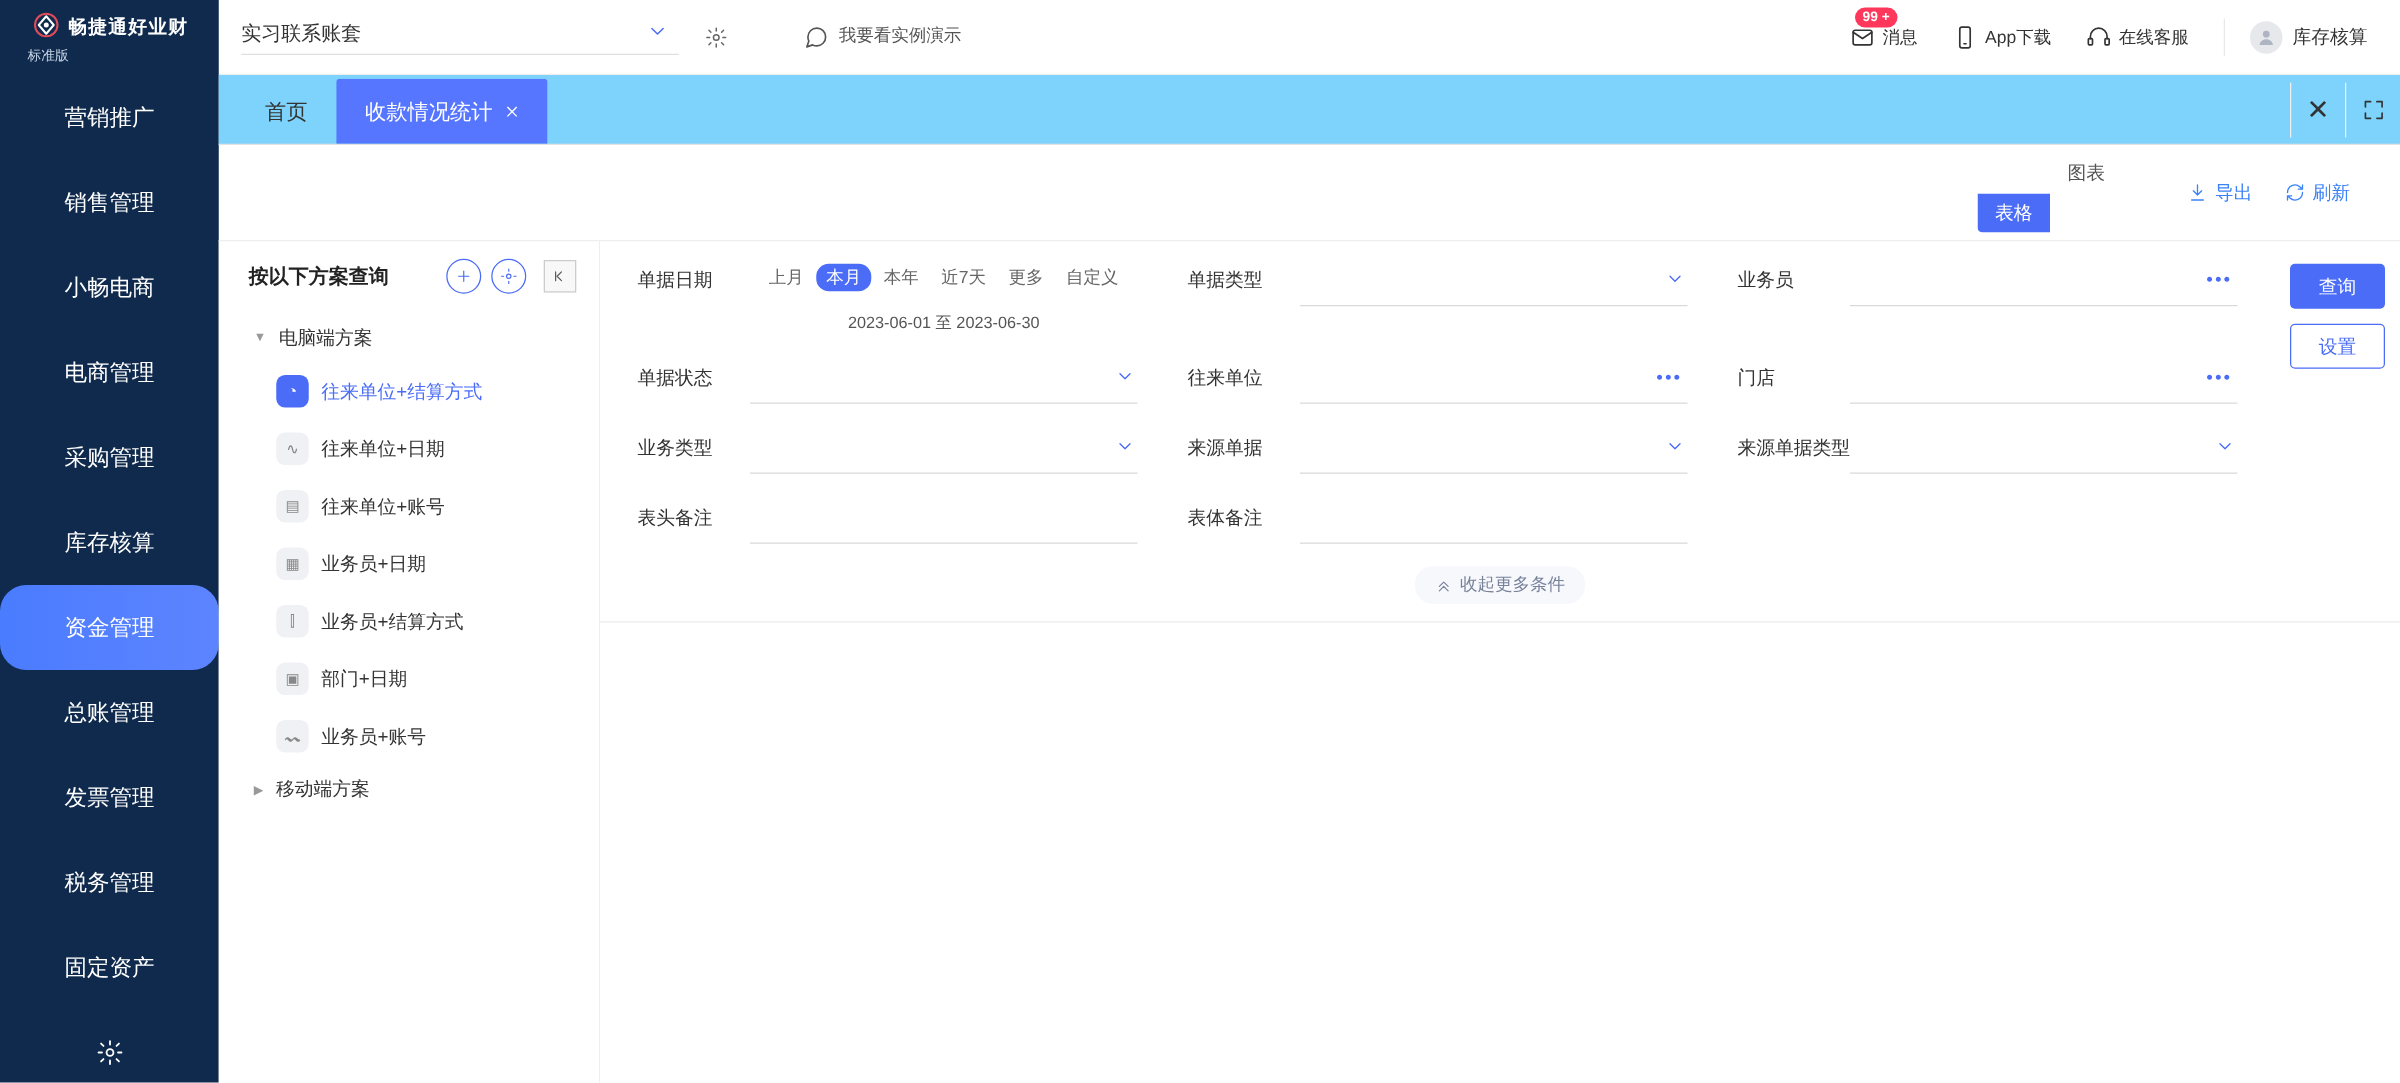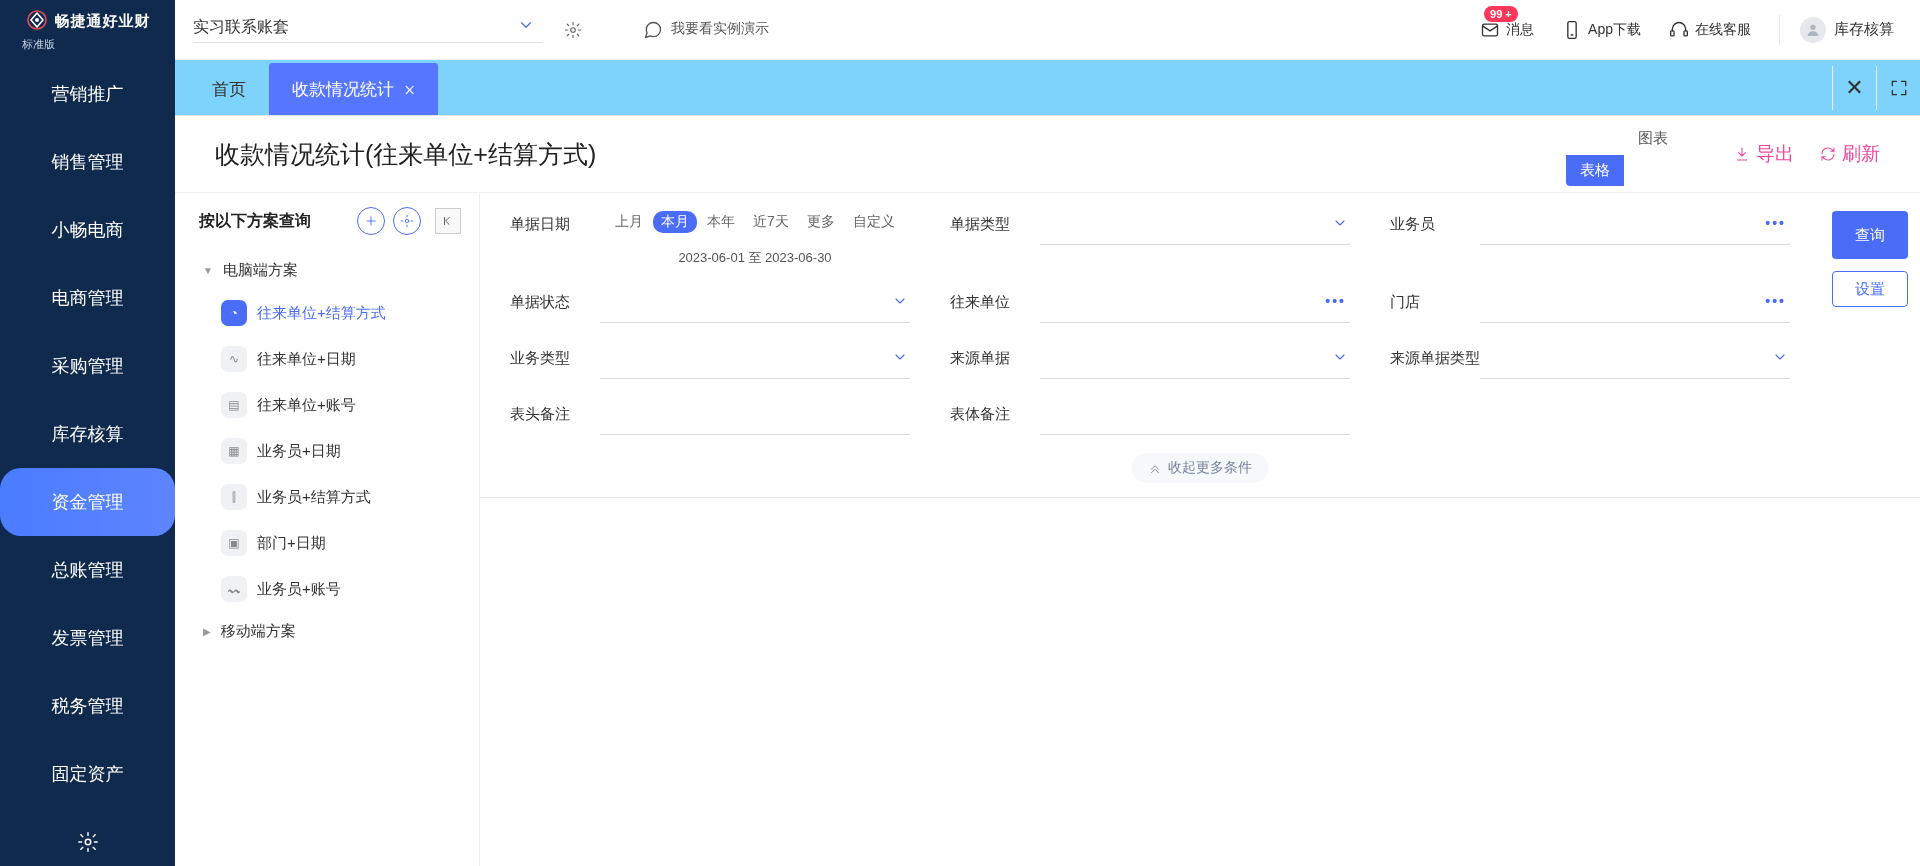--- a/index.html
+++ b/index.html
@@ -45,21 +45,21 @@
   .tabrow-ctrl svg{width:20px;height:20px;}
   
   
   .pagehdr { position:absolute; top:116px; left:175px; right:0; height:76px; display:flex; align-items:center; padding:0 40px;}
   .pagehdr h1 { font-size:25px; font-weight:400; color:#222;}
   .hdr-spacer{flex:1;}
   .view-toggle{display:flex; border-radius:4px; overflow:hidden; margin-right:26px;}
   .view-toggle span{padding:6px 14px; font-size:15px; cursor:pointer;}
   .view-toggle .on{background:#4a6cf7; color:#fff;margin-top:32px;}
   .view-toggle .off{background:transparent; color:#555;}
-  .hdr-btn{display:flex; align-items:center; gap:6px; color:#ec4899; margin-left:26px; font-size:19px; cursor:pointer;}
+  .hdr-btn{display:flex; align-items:center; gap:6px; color:#3b82f6; margin-left:26px; font-size:15px; cursor:pointer;}
   .hdr-btn svg{width:16px;height:16px;}
   
   
   .mainbody { position:absolute; top:192px; left:175px; right:0; bottom:0; display:flex; }
   
   
   .scheme-panel { width:304px; background:#fff; border-top:1px solid #eee; padding:14px 0 0 0; position:relative;}
   .scheme-hdr{display:flex; align-items:center; padding:0 18px 10px 24px; gap:8px;}
   .scheme-hdr .ttl{font-size:16px; font-weight:600; color:#222; flex:1;}
   .circle-btn{width:28px;height:28px;border:1.5px solid #4a6cf7; border-radius:50%; color:#4a6cf7; display:flex;align-items:center;justify-content:center; cursor:pointer;}
@@ -86,21 +86,21 @@
   .fctrl .tail svg{width:16px;height:16px;}
   .fctrl .dots{color:#4a6cf7; font-weight:700; letter-spacing:2px; position:absolute; right:4px; top:4px; cursor:pointer;}
   .dr-presets{display:flex; gap:4px; flex-wrap:wrap; align-items:center;}
   .dr-presets span{font-size:14px; color:#666; padding:2px 8px; border-radius:10px; cursor:pointer;}
   .dr-presets span.on{background:#4a6cf7; color:#fff;}
   .dr-range{font-size:13px; color:#555; margin-top:16px;}
   .datecol{display:flex; flex-direction:column;}
   .dr-row{display:flex; align-items:center; gap:2px;}
   
   .right-actions{width:100px; padding:18px 0 0 0; display:flex; flex-direction:column; gap:12px; align-items:center;}
-  .btn-primary{background:#4a6cf7; color:#fff; width:76px; height:48px; border-radius:4px; display:flex;align-items:center;justify-content:center;font-size:15px;cursor:pointer;}
+  .btn-primary{background:#4a6cf7; color:#fff; width:76px; height:36px; border-radius:4px; display:flex;align-items:center;justify-content:center;font-size:15px;cursor:pointer;}
   .btn-outline{border:1px solid #4a6cf7; color:#4a6cf7; width:76px; height:36px; border-radius:4px; display:flex;align-items:center;justify-content:center;font-size:15px;cursor:pointer;}
   
   .filter-row{display:flex;}
   .filter-cols{flex:1;}
   
   .collapse-bar{margin:18px auto 0 auto; padding:6px 16px; background:#f6f8fc; border-radius:14px; color:#78819a; font-size:14px; display:flex; align-items:center; gap:6px; cursor:pointer; width:fit-content;}
   .collapse-bar svg{width:14px;height:14px;}
   
   .result-area{flex:1; border-top:1px solid #eaeaea; margin-top:14px; background:#fff;}
   
@@ -210,21 +210,20 @@
   <div class="tabrow-spacer"></div>
   <div class="tabrow-ctrl">✕</div>
   <div class="tabrow-ctrl">
     <svg viewBox="0 0 24 24">
         <path d="M4 9V4h5M20 9V4h-5M4 15v5h5M20 15v5h-5"></path>
       </svg>
   </div>
 </div>
 
 <div class="pagehdr">
-  <h1>收款情况统计(往来单位+结算方式)</h1>
   <div class="hdr-spacer"></div>
   <div class="view-toggle">
     <span class="on">表格</span>
     <span class="off">图表</span>
   </div>
   <div class="hdr-btn">
     <svg viewBox="0 0 24 24">
         <path d="M12 3v12M7 10l5 5 5-5M5 21h14"></path>
       </svg>
     <span>导出</span>

